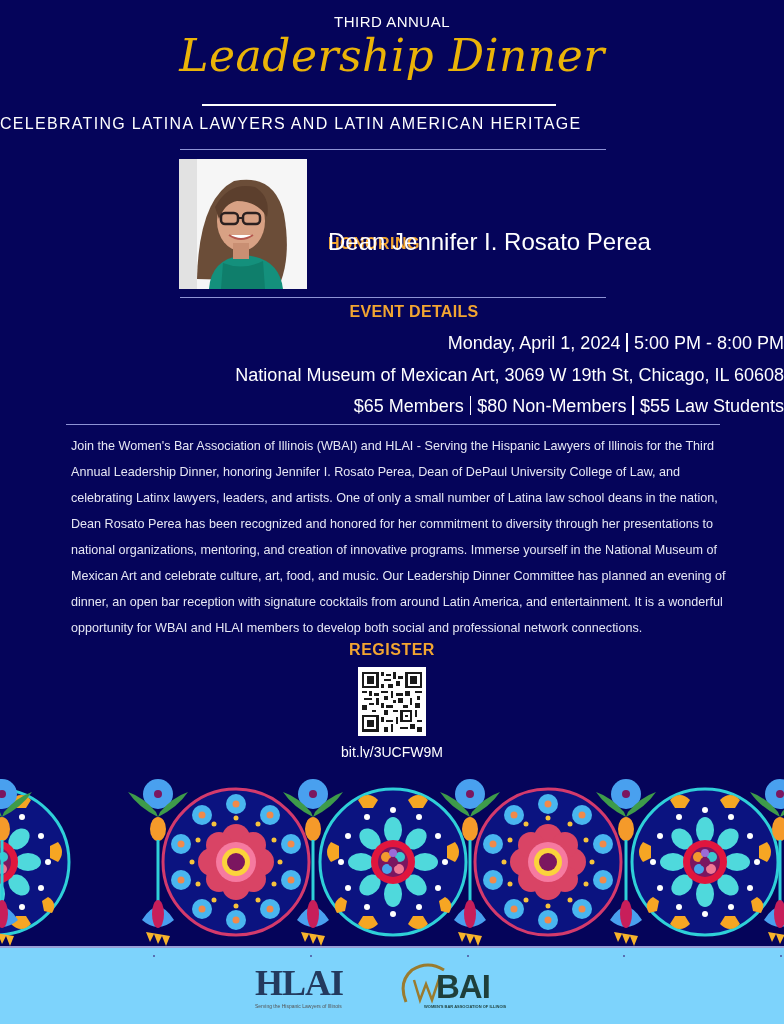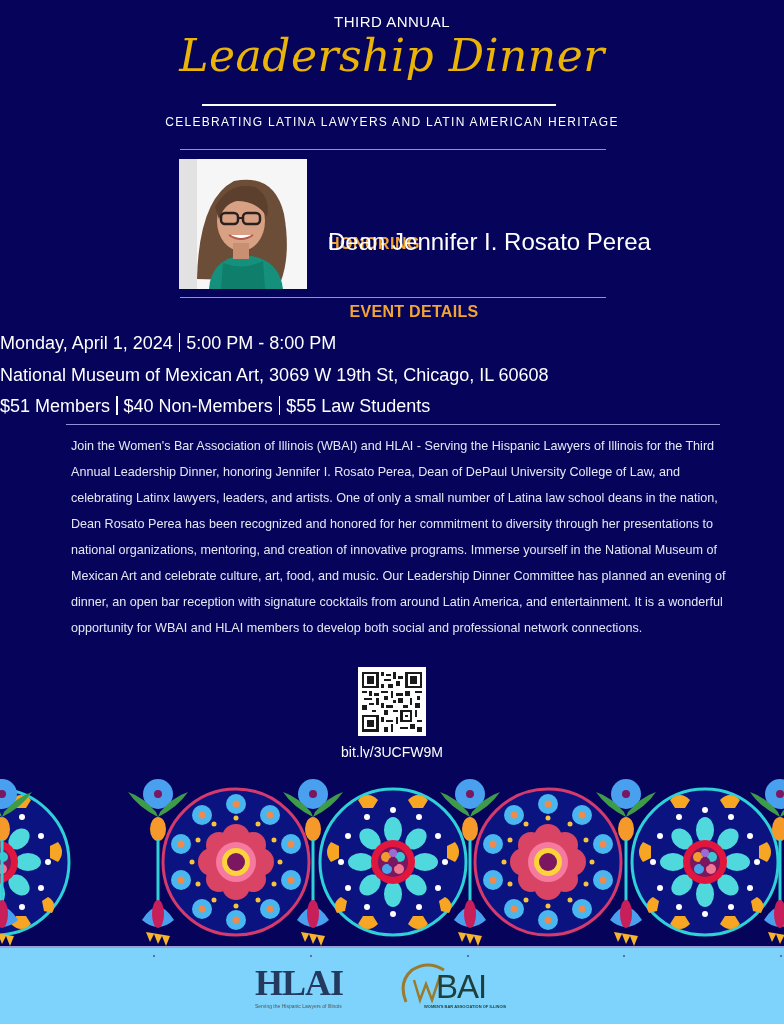--- a/index.html
+++ b/index.html
@@ -4,40 +4,40 @@
 <style>
   * { box-sizing: border-box; margin: 0; padding: 0; }
   html, body { width: 784px; height: 1024px; overflow: hidden; background: #ffffff; }
   body { font-family: "Liberation Sans", sans-serif; position: relative; }
   .flyer { position: absolute; left: 0; top: 0; width: 784px; height: 816px; background: #05045a; color: #ffffff; }
   .kicker { position: absolute; top: 13px; left: 0; width: 784px; text-align: center; font-size: 15px; letter-spacing: 0.5px; color: #ffffff; }
   .title-script { position: absolute; top: 30px; left: 0; width: 784px; text-align: center; font-family: "DejaVu Serif", serif; font-style: italic; font-size: 44px; color: #eab308; letter-spacing: 0.5px; }
   .rule { position: absolute; height: 2px; }
   .rule-white { background: #ffffff; }
   .rule-lav { background: #8e93d6; height: 1px; }
-  .subtitle { position: absolute; top: 115px; left: 0; width: 784px; text-align: center; font-size: 12px; letter-spacing: 1.3px; color: #ffffff; }
+  .subtitle { position: absolute; top: 115px; left: 0; width: 784px; text-align: left; font-size: 16px; letter-spacing: 1.3px; color: #ffffff; }
   .photo { position: absolute; left: 179px; top: 159px; width: 128px; height: 130px; overflow: hidden; background: linear-gradient(90deg,#f4f4f4 0%,#ffffff 60%,#eeeeee 100%); }
   .honor-label { position: absolute; left: 328px; top: 199px; font-size: 16px; font-weight: bold; color: #f2a531; letter-spacing: 0.5px; margin-top: 36px; }
   .honor-name { position: absolute; left: 328px; top: 228px; font-size: 24px; color: #ffffff; }
   .details-label { position: absolute; top: 303px; left: 0; width: 784px; text-align: center; font-size: 16px; font-weight: bold; color: #f2a531; letter-spacing: 0.3px; padding-left: 44px; }
-  .detail-line { position: absolute; left: 0; width: 784px; text-align: left; font-size: 18px; color: #ffffff; }
+  .detail-line { position: absolute; left: 0; width: 784px; text-align: right; font-size: 18px; color: #ffffff; }
   .detail-line .sep { display: inline-block; width: 1.5px; height: 19px; background: #ffffff; vertical-align: -3px; margin: 0 6px; }
   .body-text { position: absolute; left: 71px; top: 433px; width: 660px; font-size: 12.6px; line-height: 26px; color: #e6e7f4; }
   .register-label { position: absolute; top: 641px; left: 0; width: 784px; text-align: center; font-size: 16px; font-weight: bold; color: #f2a531; letter-spacing: 0.5px; }
   .qr { position: absolute; left: 358px; top: 667px; width: 68px; height: 69px; background: #ffffff; padding: 4px; }
   .short-url { position: absolute; top: 744px; left: 0; width: 784px; text-align: center; font-size: 14px; color: #ffffff; }
   .border-art { position: absolute; left: 0; top: 758px; width: 784px; height: 188px; }
   .bottom-rule { position: absolute; left: 0; top: 946px; width: 784px; height: 2px; background: #9aa0d6; }
   .footer { position: absolute; left: 0; top: 948px; width: 784px; height: 76px; background: #7dd3fc; }
   .dot { position: absolute; top: 7px; width: 2px; height: 2px; background: #4b4f9a; border-radius: 1px; }
   .logo-hlai { position: absolute; left: 255px; top: 17px; width: 105px; height: 44px; }
   .hlai-word { font-family: "Liberation Serif", serif; font-size: 36px; font-weight: bold; color: #233a5e; letter-spacing: -1px; line-height: 36px; }
   .hlai-tag { font-size: 5px; color: #555; margin-top: 2px; white-space: nowrap; }
   .logo-wbai { position: absolute; left: 398px; top: 14px; width: 110px; height: 50px; }
-  .wbai-word { position: absolute; left: 38px; top: 8px; font-family: "Liberation Sans", sans-serif; font-size: 33px; font-weight: normal; color: #1e3f3b; letter-spacing: -1px; line-height: 33px; }
+  .wbai-word { position: absolute; left: 38px; top: 8px; font-family: "Liberation Sans", sans-serif; font-size: 33px; font-weight: bold; color: #1e3f3b; letter-spacing: -1px; line-height: 33px; }
   .wbai-tag { position: absolute; left: 26px; top: 42px; font-size: 4px; color: #1e3f3b; white-space: nowrap; font-weight: bold; }
 </style>
 </head>
 <body>
 
 <div class="flyer">
 
   <div class="kicker">THIRD ANNUAL</div>
   <div class="title-script">Leadership Dinner</div>
   <div class="rule rule-white" style="left:202px; top:104px; width:354px;"></div>
@@ -68,27 +68,28 @@
 
   <div class="details-label">EVENT DETAILS</div>
 
   <div class="detail-line" style="top:333px;">
     <span>Monday, April 1, 2024</span><span class="sep"></span><span>5:00 PM - 8:00 PM</span>
   </div>
 
   <div class="detail-line" style="top:365px;">National Museum of Mexican Art, 3069 W 19th St, Chicago, IL 60608</div>
 
   <div class="detail-line" style="top:396px;">
-    <span>$51 Members</span><span class="sep"></span><span>$40 Non-Members</span><span class="sep"></span><span>$55 Law Students</span>
+    <span>$65 Members</span><span class="sep"></span><span>$80 Non-Members</span><span class="sep"></span><span>$55 Law Students</span>
   </div>
 
   <div class="rule rule-lav" style="left:66px; top:424px; width:654px;"></div>
 
   <p class="body-text">Join the Women's Bar Association of Illinois (WBAI) and HLAI - Serving the Hispanic Lawyers of Illinois for the Third Annual Leadership Dinner, honoring Jennifer I. Rosato Perea, Dean of DePaul University College of Law, and celebrating Latinx lawyers, leaders, and artists. One of only a small number of Latina law school deans in the nation, Dean Rosato Perea has been recognized and honored for her commitment to diversity through her presentations to national organizations, mentoring, and creation of innovative programs. Immerse yourself in the National Museum of Mexican Art and celebrate culture, art, food, and music. Our Leadership Dinner Committee has planned an evening of dinner, an open bar reception with signature cocktails from around Latin America, and entertainment. It is a wonderful opportunity for WBAI and HLAI members to develop both social and professional network connections.</p>
 
+  <div class="register-label">REGISTER</div>
 
   <div class="qr">
     <svg width="60" height="61" viewBox="0 0 25 25" shape-rendering="crispEdges">
       <rect width="25" height="25" fill="#fff"></rect>
       <g fill="#1a1a1a">
         <rect x="0" y="0" width="7" height="7"></rect>
           <rect x="1" y="1" width="5" height="5" fill="#fff"></rect>
           <rect x="2" y="2" width="3" height="3"></rect>
         <rect x="18" y="0" width="7" height="7"></rect>
           <rect x="19" y="1" width="5" height="5" fill="#fff"></rect>

